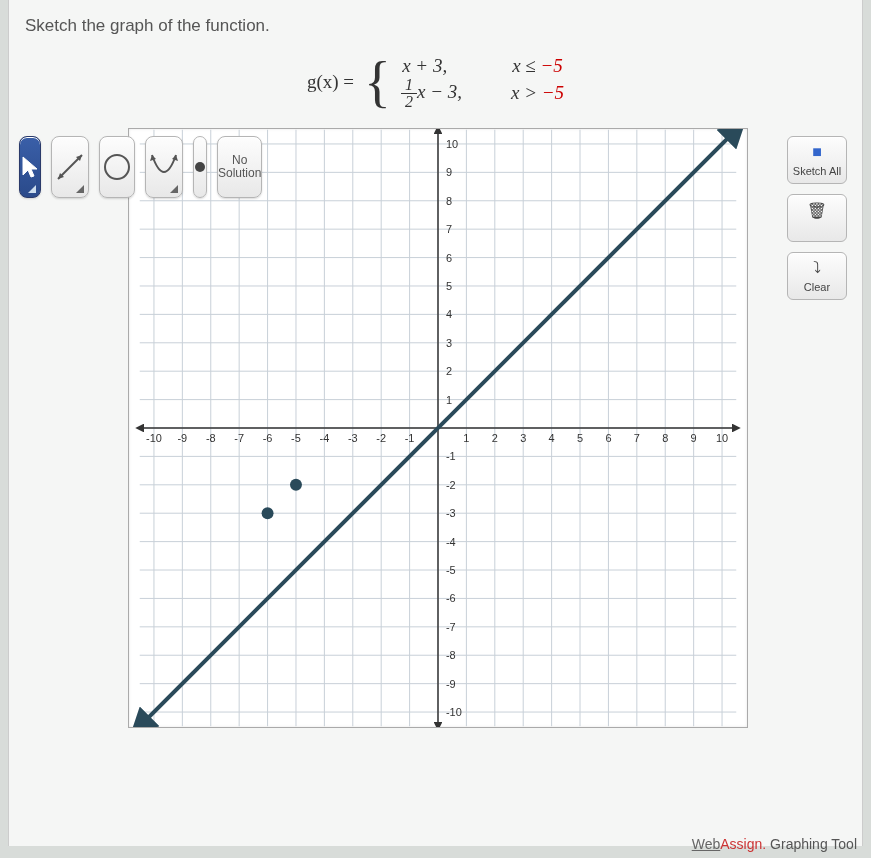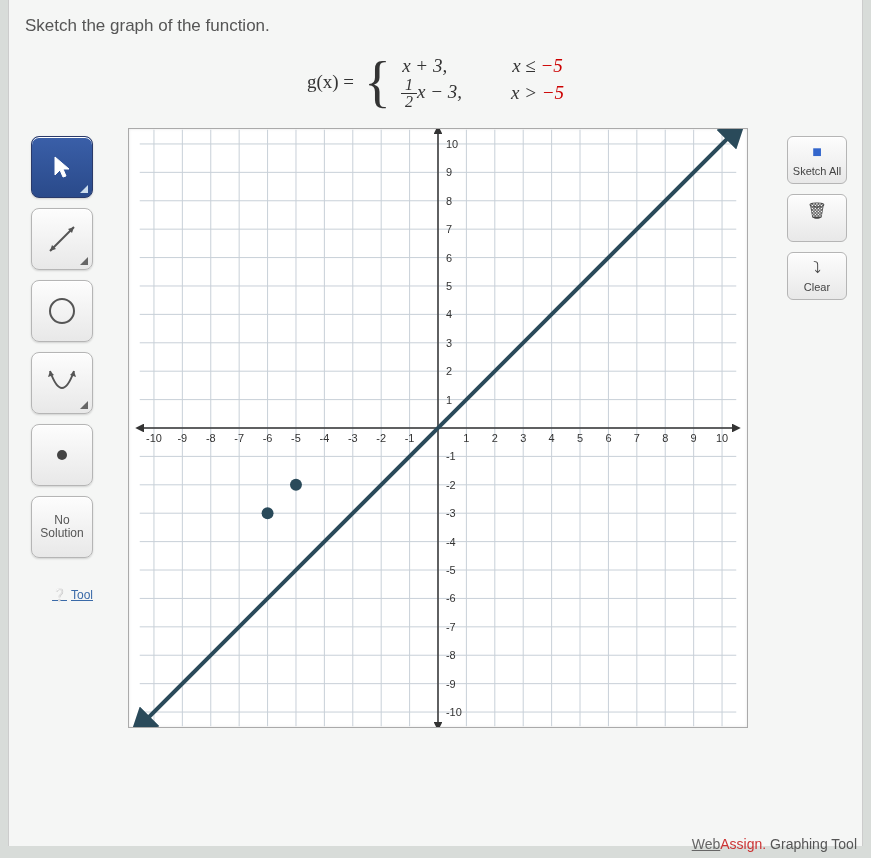--- a/index.html
+++ b/index.html
@@ -42,25 +42,25 @@
 .frac .n { border-bottom: 1px solid #333; padding: 0 4px; }
 .frac .d { padding: 0 4px; }
 
 .tool-row {
   display: flex;
   padding: 0 10px;
   gap: 6px;
 }
 .left-tools {
   display: flex;
-  flex-direction: column;
+  flex-direction: row;
   gap: 10px;
   width: 74px;
   padding-top: 8px;
-  align-items: flex-end;
+  align-items: flex-start;
 }
 .tool-btn {
   width: 62px; height: 62px;
   background: linear-gradient(#fdfdfd,#e8e8e8);
   border: 1px solid #b5b5b5;
   border-radius: 8px;
   display: flex; align-items: center; justify-content: center;
   font-size: 22px; color: #444;
   box-shadow: inset 0 1px 0 #fff, 0 1px 2px rgba(0,0,0,.15);
   cursor: pointer;

